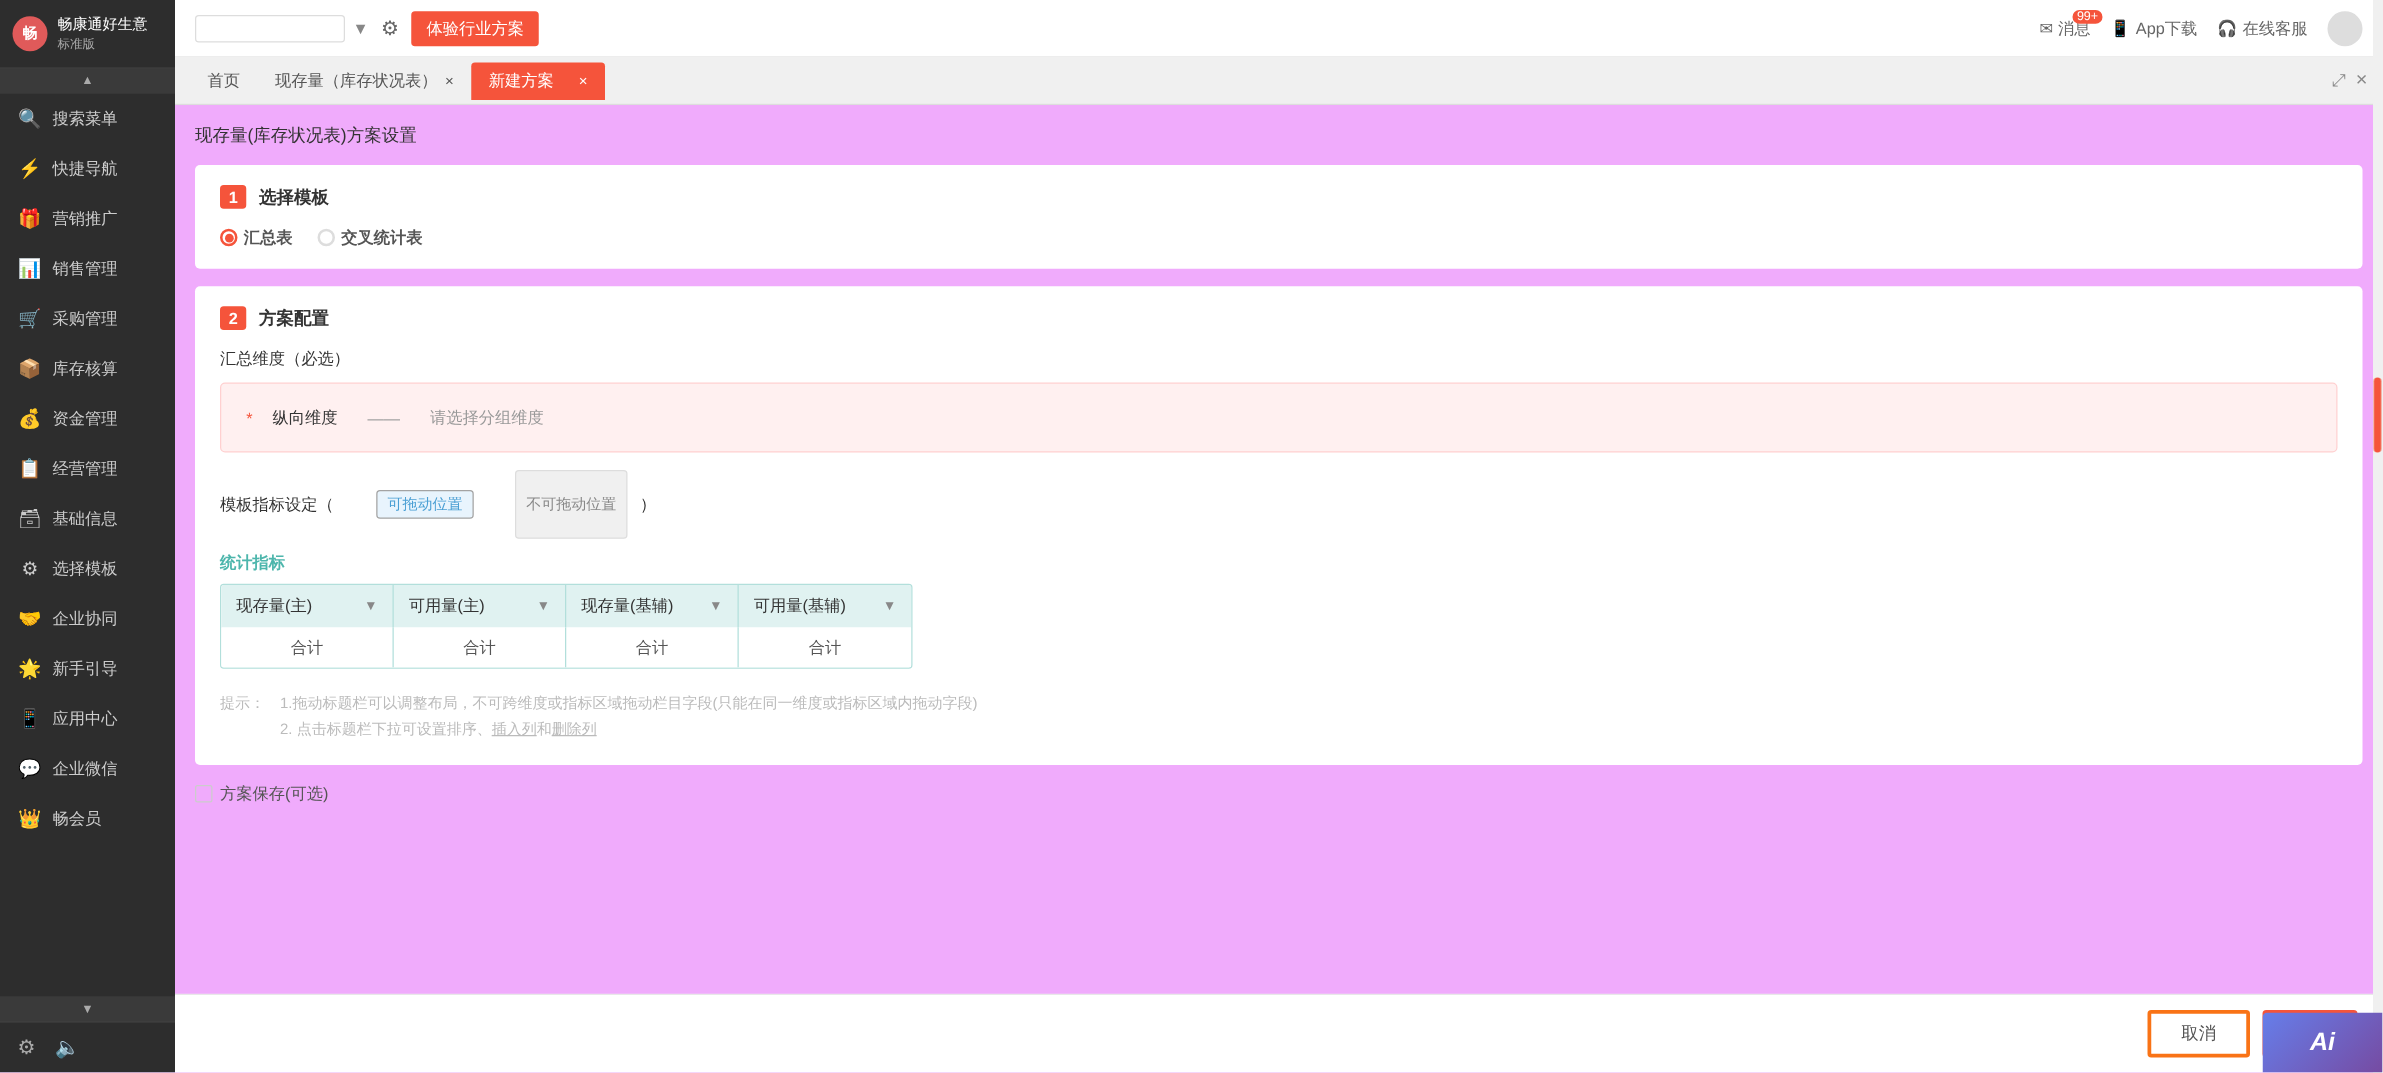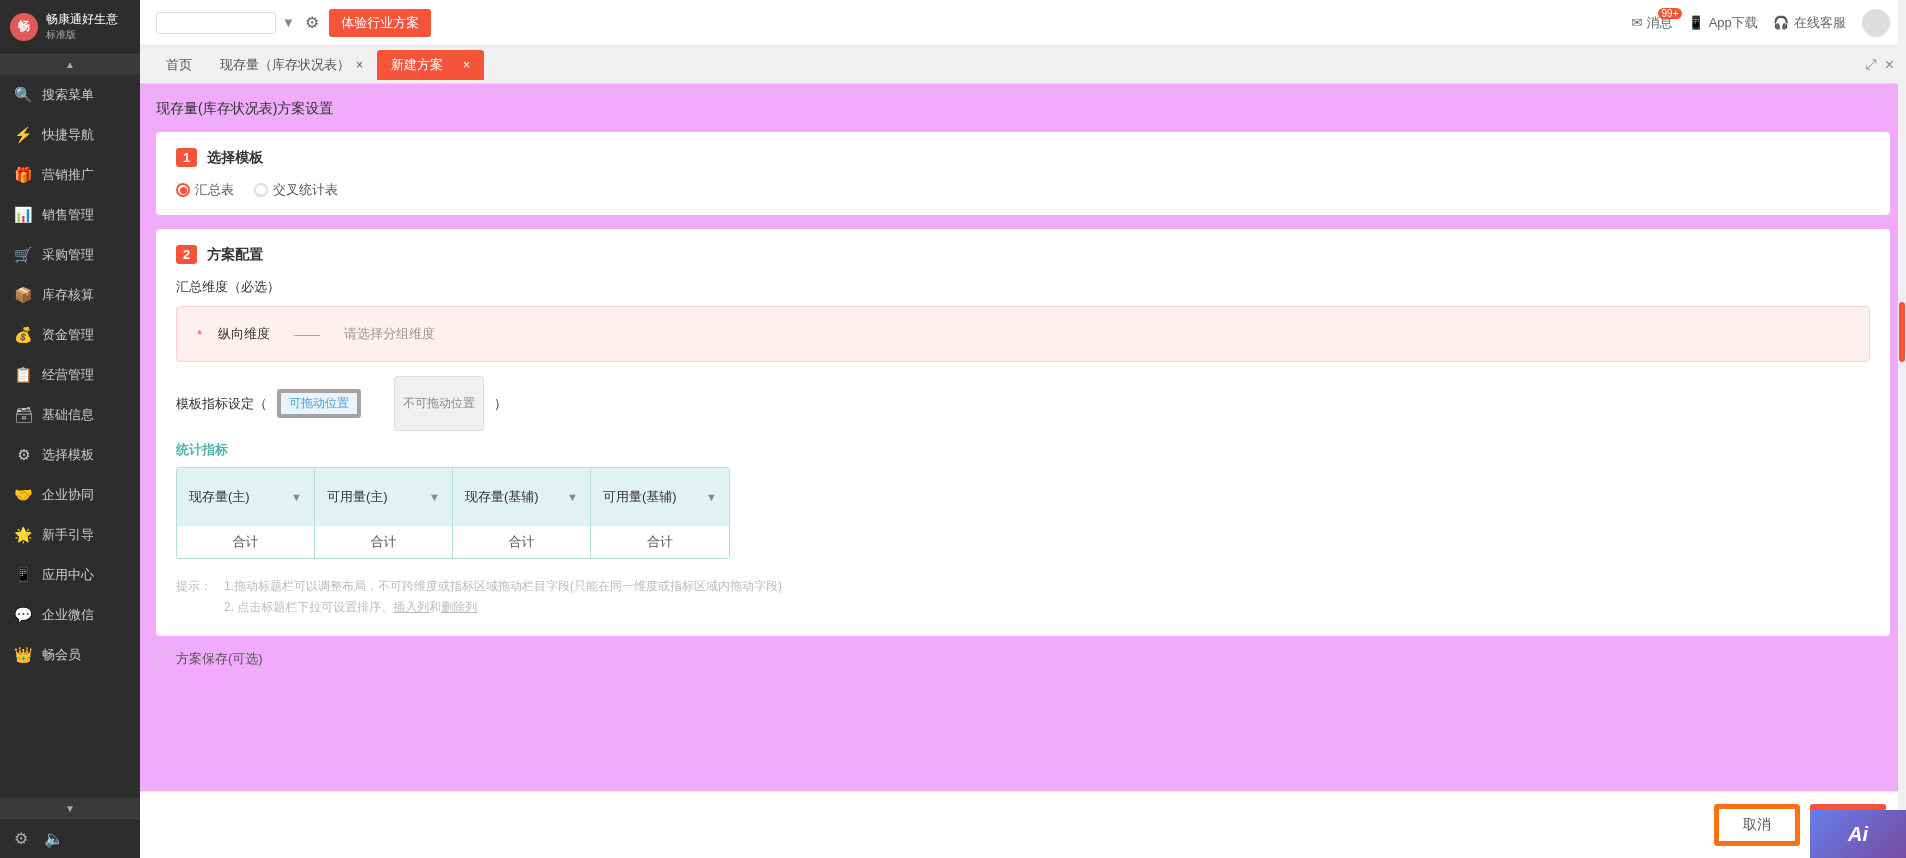--- a/index.html
+++ b/index.html
@@ -206,20 +206,21 @@
       font-size: 14px;
       font-weight: bold;
       color: #333;
     }
 
     
     .radio-group {
       display: flex;
       align-items: center;
       gap: 20px;
+      font-weight: bold;
     }
     .radio-item {
       display: flex;
       align-items: center;
       gap: 5px;
       cursor: pointer;
     }
     .radio-circle {
       width: 14px; height: 14px;
       border-radius: 50%;
@@ -278,25 +279,26 @@
     .indicator-label {
       font-size: 13px;
       color: #333;
       margin-bottom: 10px;
       display: flex;
       align-items: center;
       gap: 10px;
     }
     .indicator-badge-blue {
       background: #e8f4fd;
-      border: 4px solid #a3a3a3;
+      border: 1px solid #a3a3a3;
       border-radius: 3px;
       padding: 2px 8px;
       font-size: 12px;
       color: #4a9fd4;
+      margin-left: 24px;
     }
     .indicator-badge-gray {
       background: #f0f0f0;
       border: 1px solid #ddd;
       border-radius: 3px;
       padding: 18px 8px;
       font-size: 12px;
       color: #888;
     }
 
@@ -316,21 +318,21 @@
       overflow: hidden;
       display: inline-block;
       min-width: 550px;
     }
     .stats-table-header {
       display: flex;
       background: #e0f2f1;
     }
     .stats-col {
       width: 138px;
-      padding: 20px 12px;
+      padding: 8px 12px;
       display: flex;
       align-items: center;
       justify-content: space-between;
       border-right: 1px solid #b2dfdb;
       font-size: 13px;
       color: #333;
     }
     .stats-col:last-child { border-right: none; }
     .stats-table-body {
       display: flex;
@@ -379,21 +381,21 @@
       background: #fff;
       border-top: 1px solid #e8e8e8;
       padding: 12px 20px;
       display: flex;
       justify-content: flex-end;
       gap: 10px;
       flex-shrink: 0;
     }
     .btn-cancel {
       background: #fff;
-      border: 5px solid #f97316;
+      border: 3px solid #f97316;
       border-radius: 3px;
       padding: 7px 24px;
       font-size: 14px;
       cursor: pointer;
       color: #555;
     }
     .btn-query {
       background: #f5543b;
       border: none;
       border-radius: 3px;

